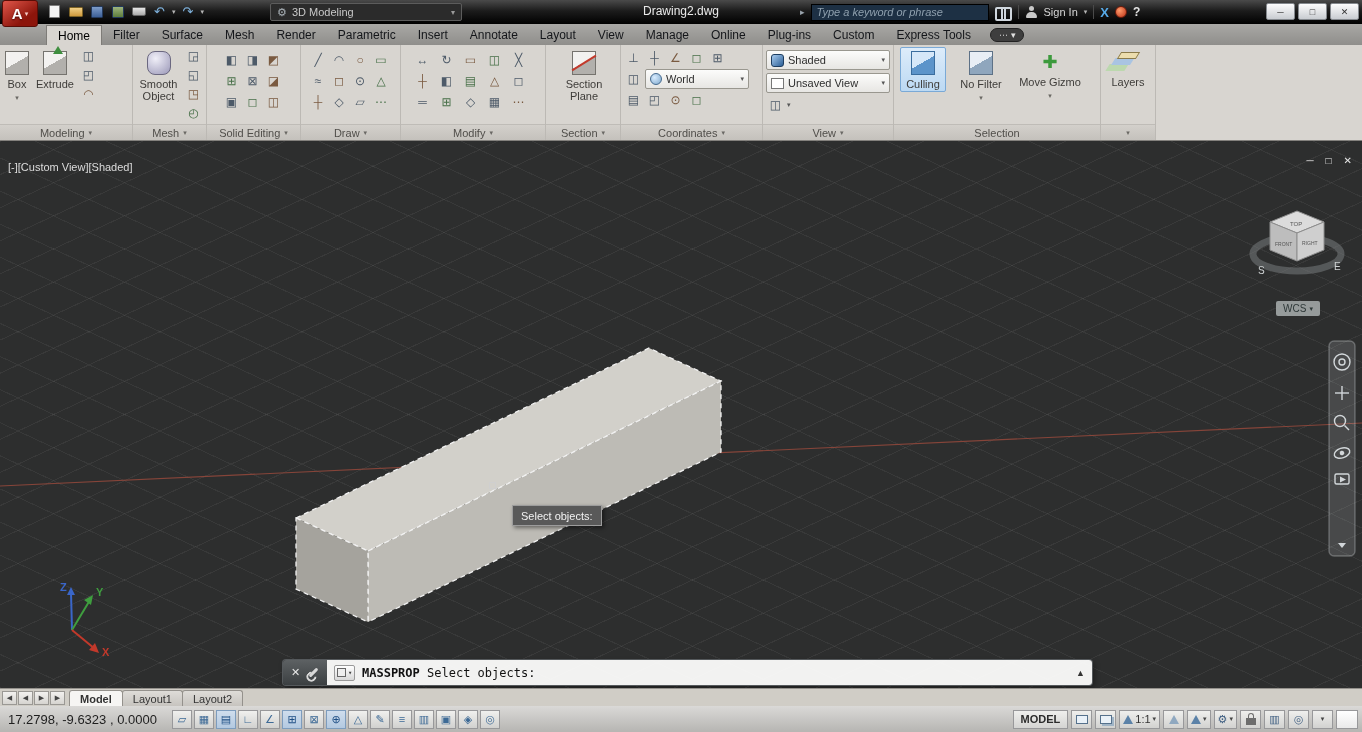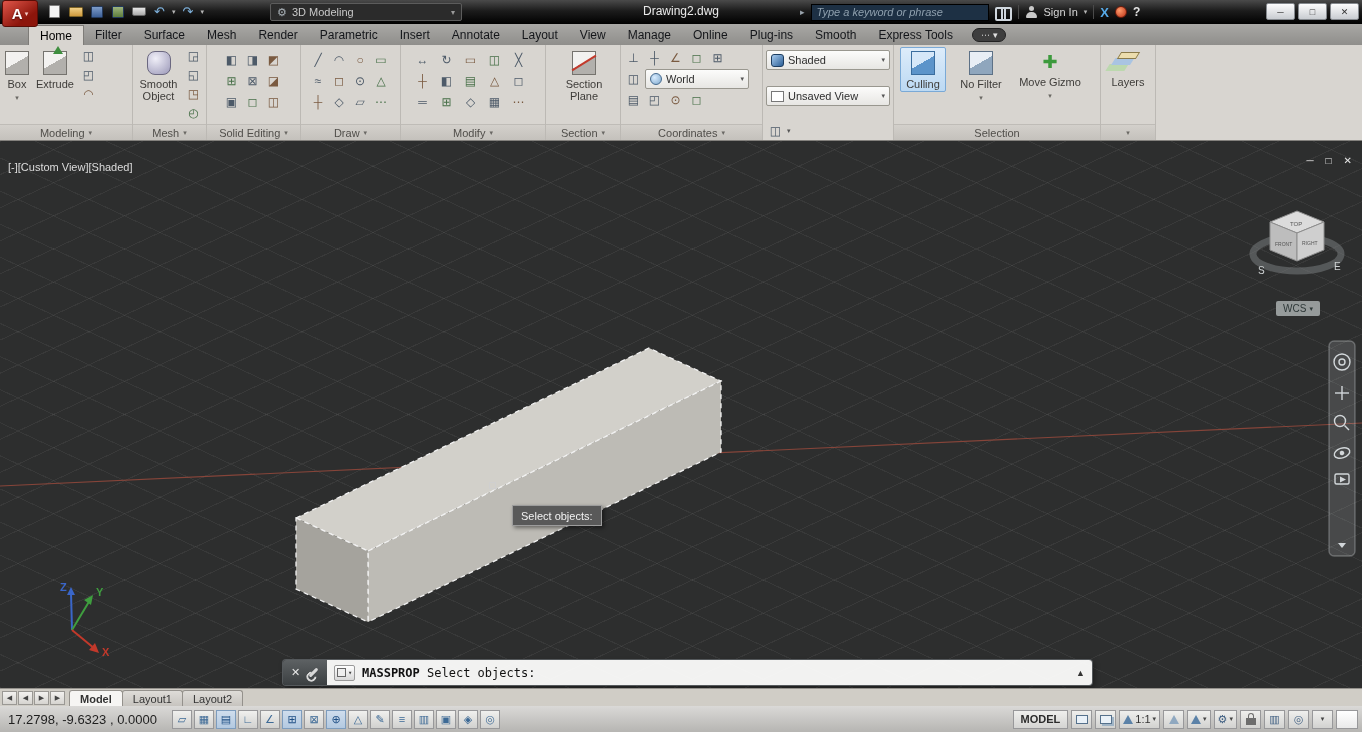--- a/index.html
+++ b/index.html
@@ -36,21 +36,21 @@
 .person::before{content:"";position:absolute;left:4px;top:0;width:5px;height:5px;border-radius:50%;background:#c9c9c9}
 .person::after{content:"";position:absolute;left:1px;top:6px;width:11px;height:6px;border-radius:5px 5px 1px 1px;background:#c9c9c9}
 .signin{color:#d6d6d6;font-size:11px}
 .xglyph{color:#57aae8;font-weight:bold;font-size:13px}
 .commdot{width:12px;height:12px;border-radius:50%;background:radial-gradient(circle at 35% 35%,#ff9a6a,#bb3318);border:1px solid #6e1c0c}
 .helpglyph{color:#e2e2e2;font-size:12px;font-weight:bold}
 .winbtns{position:absolute;right:3px;top:3px;display:flex;gap:3px}
 .winbtn{width:29px;height:17px;background:linear-gradient(#fdfdfd,#c9ccd1);border:1px solid #85898e;border-radius:2px;color:#333;font-size:9px;display:flex;align-items:center;justify-content:center}
 
 
-.tabsrow{position:absolute;left:0;top:24px;width:100%;height:21px;background:linear-gradient(#a9a8a5,#8f8e8b);display:flex;align-items:flex-end;padding-left:28px}
+.tabsrow{position:absolute;left:0;top:24px;width:100%;height:21px;background:linear-gradient(#a9a8a5,#8f8e8b);display:flex;align-items:flex-end;padding-left:46px}
 .tabs-list{display:flex;align-items:flex-end;height:21px}
 .rtab{height:20px;padding:0 11px;display:flex;align-items:center;font-size:12px;color:#14161a}
 .rtab.active{background:#d8d5d0;border:1px solid #7e7c78;border-bottom:none;color:#000}
 .ribbon-pill{margin-left:8px;margin-bottom:3px;height:14px;background:#3e3e3e;border:1px solid #222;border-radius:7px;color:#e0e0e0;display:flex;align-items:center;gap:3px;padding:0 8px;font-size:9px}
 
 
 .ribbon{position:absolute;left:0;top:45px;width:100%;height:96px;background:#d8d5d0;border-bottom:1px solid #83817d;display:flex}
 .panel{height:100%;border-right:1px solid #bcb9b4;display:flex;flex-direction:column;flex:none}
 .pbody{flex:1;padding:2px 3px;display:flex;gap:3px;align-items:flex-start}
 .plabel{height:16px;background:linear-gradient(#d3d0cb,#c4c1bc);border-top:1px solid #bfbcb7;font-size:11px;color:#504e4a;display:flex;align-items:center;justify-content:center;gap:4px}
@@ -75,21 +75,21 @@
 .sico:nth-child(4n){color:#49714a}
 .vcol{display:flex;flex-direction:column;gap:1px}
 .g3{display:grid;grid-template-columns:repeat(3,21px);grid-auto-rows:21px;align-content:start;margin:4px auto}
 .g4{display:grid;grid-template-columns:repeat(4,21px);grid-auto-rows:21px;align-content:start;margin:4px auto}
 .g5{display:grid;grid-template-columns:repeat(5,24px);grid-auto-rows:21px;align-content:start;margin:4px auto}
 .ddrow{display:flex;align-items:center;height:20px;background:linear-gradient(#fcfcfb,#e7e6e3);border:1px solid #99978f;border-radius:2px;padding:0 4px;font-size:11px;color:#2e2e2e;gap:4px}
 .ddrow .c{margin-left:auto;font-size:7px;color:#555}
 .vs-ball{width:13px;height:13px;border-radius:3px;background:linear-gradient(135deg,#a9cdf0,#2b5e96);border:1px solid #1d3d60}
 .vi-box{width:13px;height:11px;background:#fff;border:1px solid #777}
 .globe{width:12px;height:12px;border-radius:50%;border:1px solid #456a8f;background:radial-gradient(circle at 35% 35%,#d8ecff,#7fa8cc)}
-.viewcol{display:flex;flex-direction:column;gap:16px;padding-top:3px}
+.viewcol{display:flex;flex-direction:column;gap:3px;padding-top:3px}
 .coordcol{display:flex;flex-direction:column;gap:2px;padding-top:2px}
 .crow{display:flex;align-items:center;gap:2px}
 .filler{flex:1}
 
 
 .canvas{position:absolute;left:0;top:141px;width:1362px;height:547px;background-color:#2d2e2e;background-image:repeating-linear-gradient(155deg,rgba(255,255,255,.055) 0 1px,transparent 1px 30px),repeating-linear-gradient(25deg,rgba(255,255,255,.05) 0 1px,transparent 1px 30px);overflow:hidden}
 .scene{position:absolute;left:0;top:0;z-index:1}
 .vp-controls{position:absolute;left:8px;top:20px;z-index:2;color:#dcdcdc;font-size:11px}
 .vp-winbtns{position:absolute;right:10px;top:14px;z-index:2;display:flex;gap:12px;color:#e6e6e6;font-size:10px}
 .wcs-chip{position:absolute;left:1276px;top:160px;z-index:2;width:44px;height:15px;background:#a9aeae;opacity:.85;border-radius:2px;display:flex;align-items:center;justify-content:center;gap:3px;font-size:10px;color:#2e3a3a}
@@ -203,21 +203,21 @@
         <span class="rtab">Mesh</span>
         <span class="rtab">Render</span>
         <span class="rtab">Parametric</span>
         <span class="rtab">Insert</span>
         <span class="rtab">Annotate</span>
         <span class="rtab">Layout</span>
         <span class="rtab">View</span>
         <span class="rtab">Manage</span>
         <span class="rtab">Online</span>
         <span class="rtab">Plug-ins</span>
-        <span class="rtab">Smooth</span>
+        <span class="rtab">Custom</span>
         <span class="rtab">Express Tools</span>
       </div>
     <div class="ribbon-pill">
       <span>⋯</span>
       <span>▾</span>
     </div>
   </div>
 
   <div class="ribbon">
 

